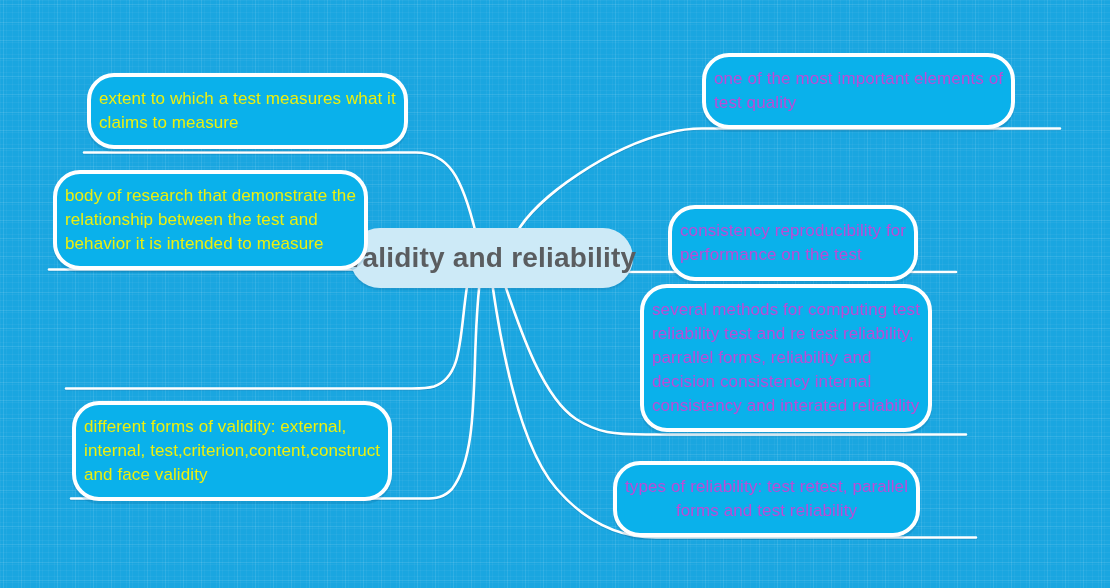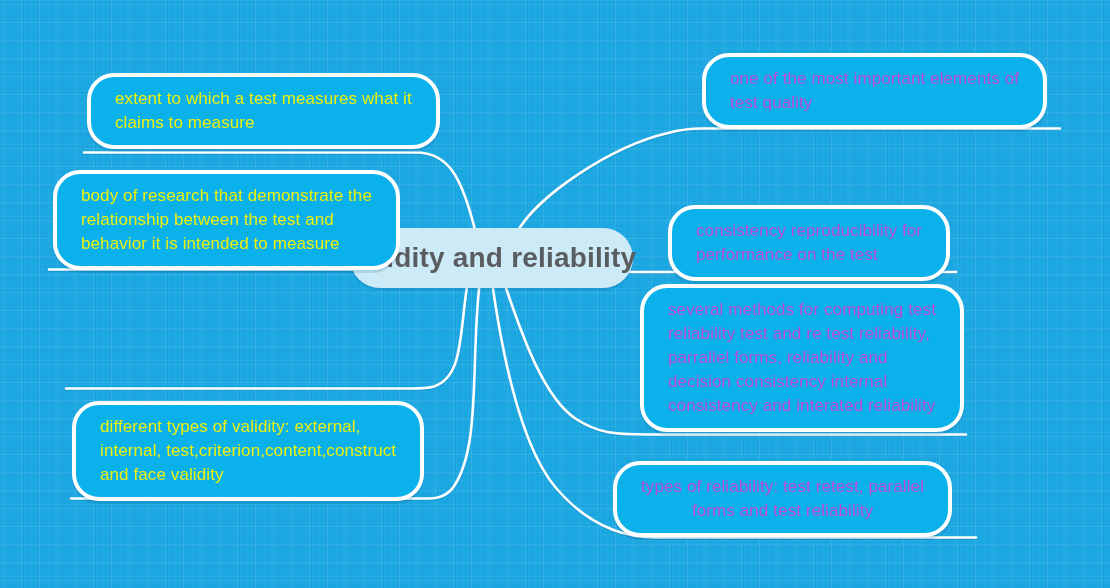--- a/index.html
+++ b/index.html
@@ -43,21 +43,21 @@
   }
   .center-node .center-label{
     color:var(--center-text);
     font-size:28px;font-weight:bold;letter-spacing:.2px;white-space:nowrap;
   }
   .node{
     position:absolute;z-index:3;
     background:var(--node-fill);
     border:4px solid var(--node-border);
     border-radius:27px;
-    padding:10px 24px;
+    padding:10px 8px;
     width:max-content;max-width:400px;
     box-shadow:0 3px 0 rgba(0,80,130,.15);
   }
   .node-text{
     font-size:17px;line-height:24px;white-space:pre;letter-spacing:.1px;
   }
   .branch-left .node-text{color:var(--yellow-text);}
   .branch-right .node-text{color:var(--magenta-text);}
   #n1{left:87px;top:73px;}
   #n2{left:53px;top:170px;}
@@ -91,21 +91,21 @@
   <div class="node branch-left" id="n2">
     <div class="node-text">body of research that demonstrate the
 relationship between the test and
 behavior it is intended to measure</div>
   </div>
   <div class="node branch-left" id="n1">
     <div class="node-text">extent to which a test measures what it
 claims to measure</div>
   </div>
   <div class="node branch-left" id="n4">
-    <div class="node-text">different types of validity: external,
+    <div class="node-text">different forms of validity: external,
 internal, test,criterion,content,construct
 and face validity</div>
   </div>
 
   <div class="node branch-right" id="n5">
     <div class="node-text">one of the most important elements of
 test quality</div>
   </div>
   <div class="node branch-right" id="n6">
     <div class="node-text">consistency reproducibility for

